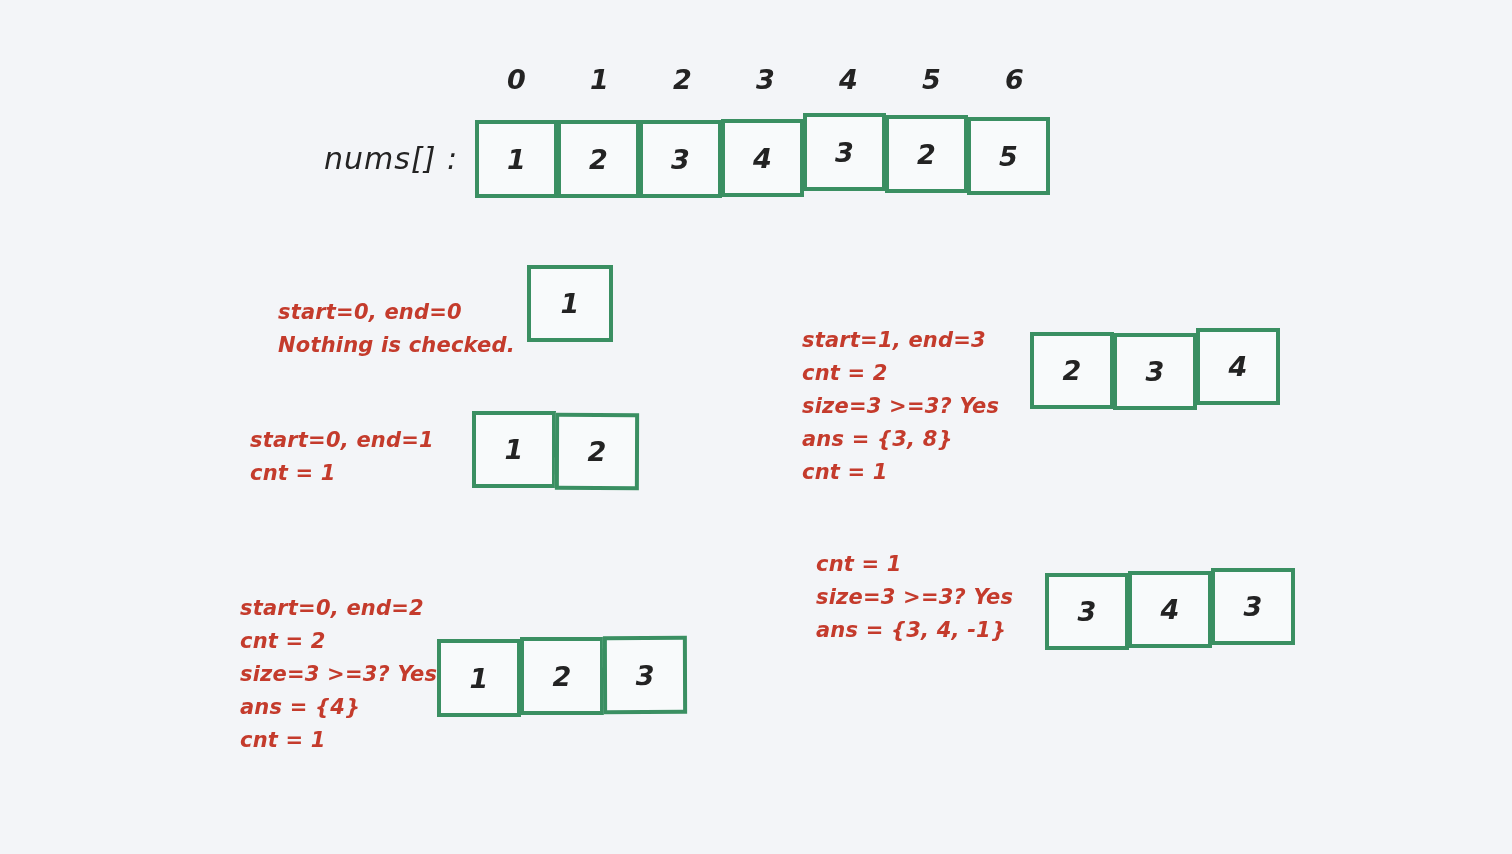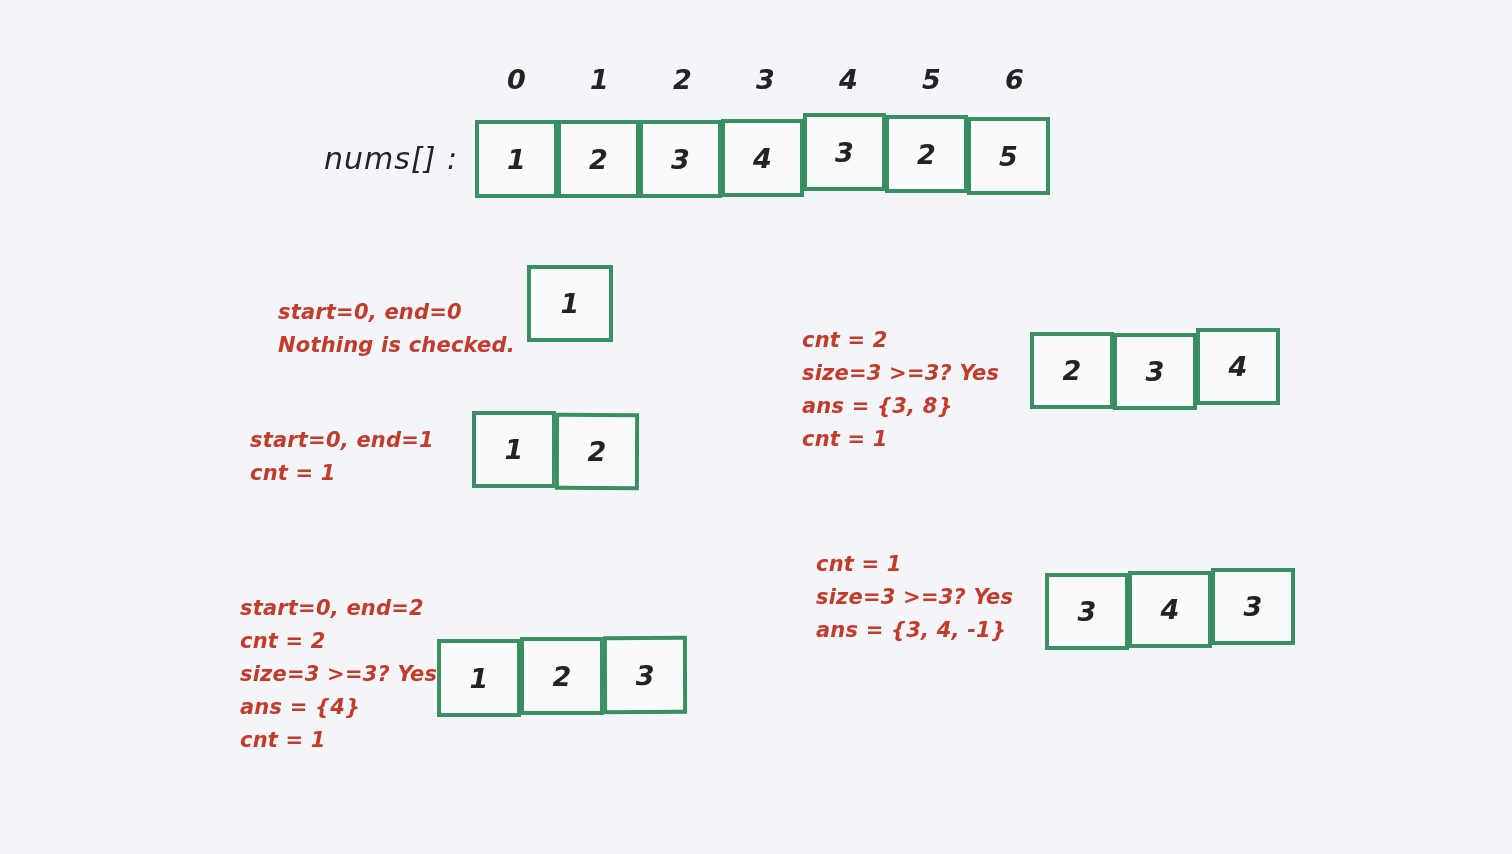--- a/index.html
+++ b/index.html
@@ -161,20 +161,21 @@
       </div>
     <div class="cell">
         <span>2</span>
       </div>
     <div class="cell">
         <span>3</span>
       </div>
   </div>
 
   <div class="note" style="left:802px; top:324px;">
+    <div>start=1, end=3</div>
     <div>cnt = 2</div>
     <div>size=3 &gt;=3? Yes</div>
     <div>ans = {3, 8}</div>
     <div>cnt = 1</div>
   </div>
   <div class="cells g4" style="left:1030px; top:332px;">
     <div class="cell">
         <span>2</span>
       </div>
     <div class="cell">

